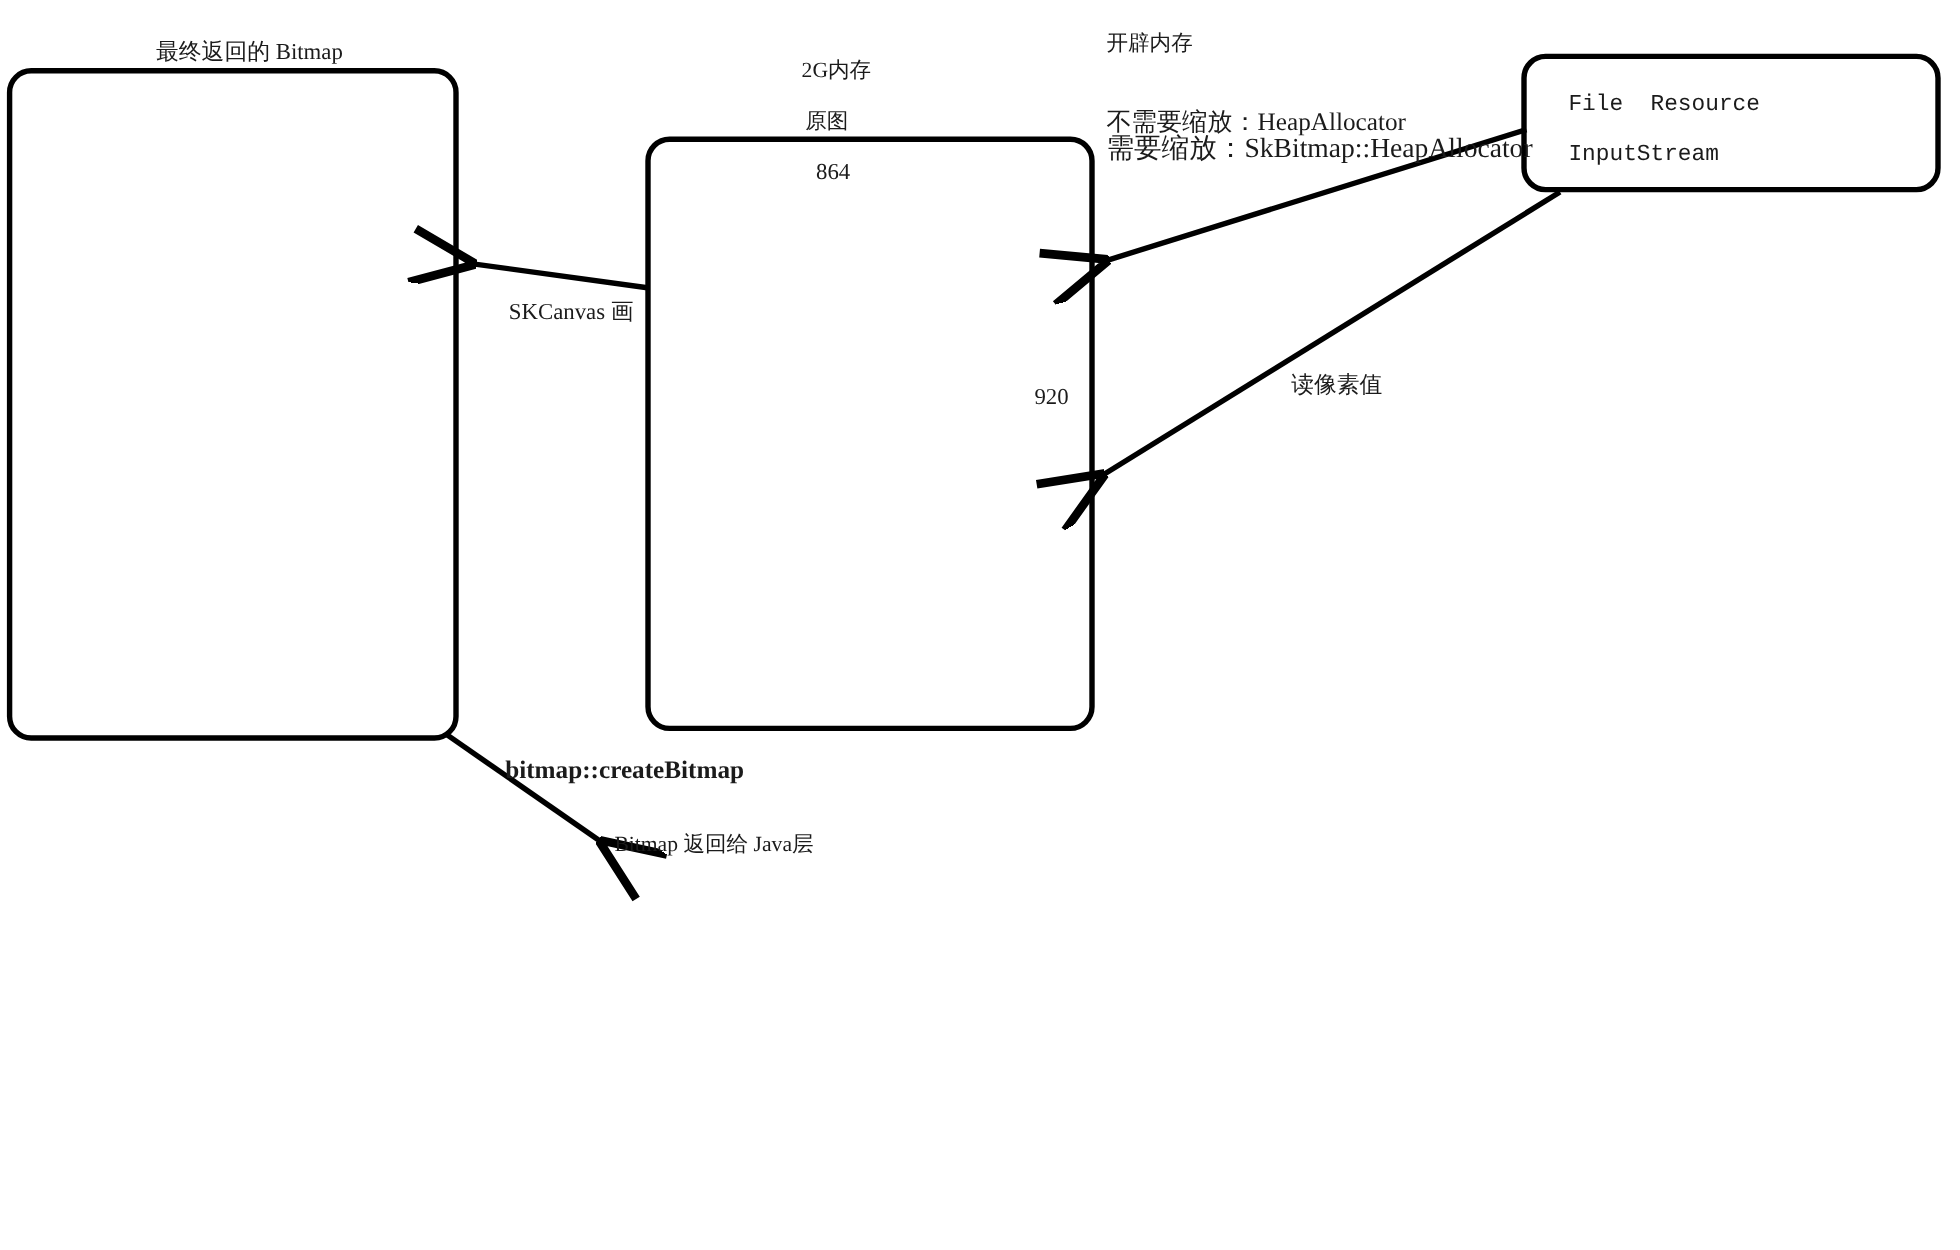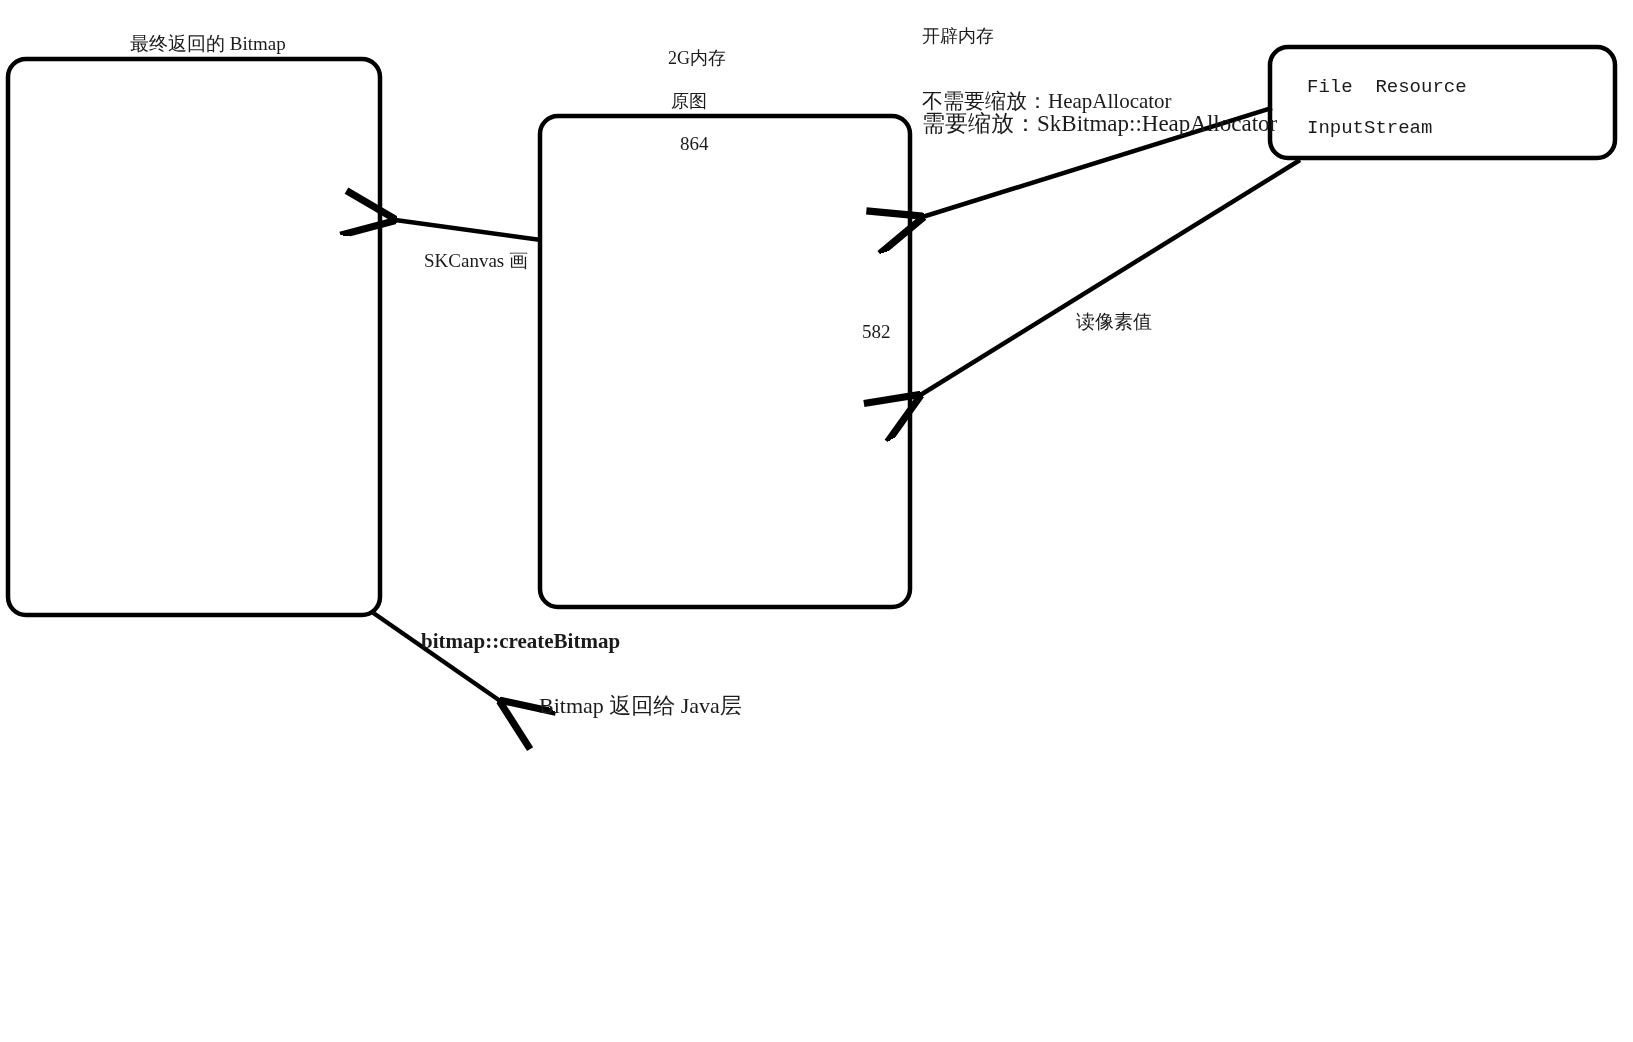--- a/index.html
+++ b/index.html
@@ -55,21 +55,21 @@
   #label-note-native { left: 561px; top: 166px; font-size: 18px; width: 300px; }
 
   
   #label-file-resource { left: 1307px; top: 74px;  font-size: 19px; }
   #label-inputstream   { left: 1307px; top: 115px; font-size: 19px; }
 
   
   #label-skcanvas       { left: 412px;  top: 248px; font-size: 19px; margin-left: 12px; }
   #label-read-pixel     { left: 1076px; top: 309px; font-size: 19px; }
   #label-create-bitmap  { left: 421px;  top: 627px; font-size: 21px; font-weight: bold; }
-  #label-return-java    { left: 539px;  top: 691px; font-size: 22px; }
+  #label-return-java    { left: 512px;  top: 691px; font-size: 18px; }
 </style>
 </head>
 <body>
 
 <div id="canvas">
 
   <svg id="svg-layer" viewBox="0 0 1633 1042">
     <defs>
       <marker id="ahead" markerWidth="14" markerHeight="14" refX="2" refY="5" orient="auto" markerUnits="strokeWidth">
         <path d="M 12,0 L 0,5 L 12,10" fill="none" stroke="#000" stroke-width="1.6"></path>
@@ -98,21 +98,21 @@
   <div class="txt serif" id="label-original-image">原图</div>
 
   <div class="txt serif" id="label-alloc-memory">开辟内存</div>
 
   <div class="txt serif" id="label-alloc-scale">需要缩放：SkBitmap::HeapAllocator</div>
 
   <div class="txt serif" id="label-alloc-noscale">不需要缩放：HeapAllocator</div>
 
   <div class="txt serif" id="label-width-864">864</div>
 
-  <div class="txt serif" id="label-height-582">582</div>
+  <div class="txt serif" id="label-height-582">920</div>
 
 
   <div class="txt mono" id="label-file-resource">File  Resource</div>
 
   <div class="txt mono" id="label-inputstream">InputStream</div>
 
   <div class="txt serif" id="label-skcanvas">SKCanvas 画</div>
 
   <div class="txt serif" id="label-read-pixel">读像素值</div>
 

